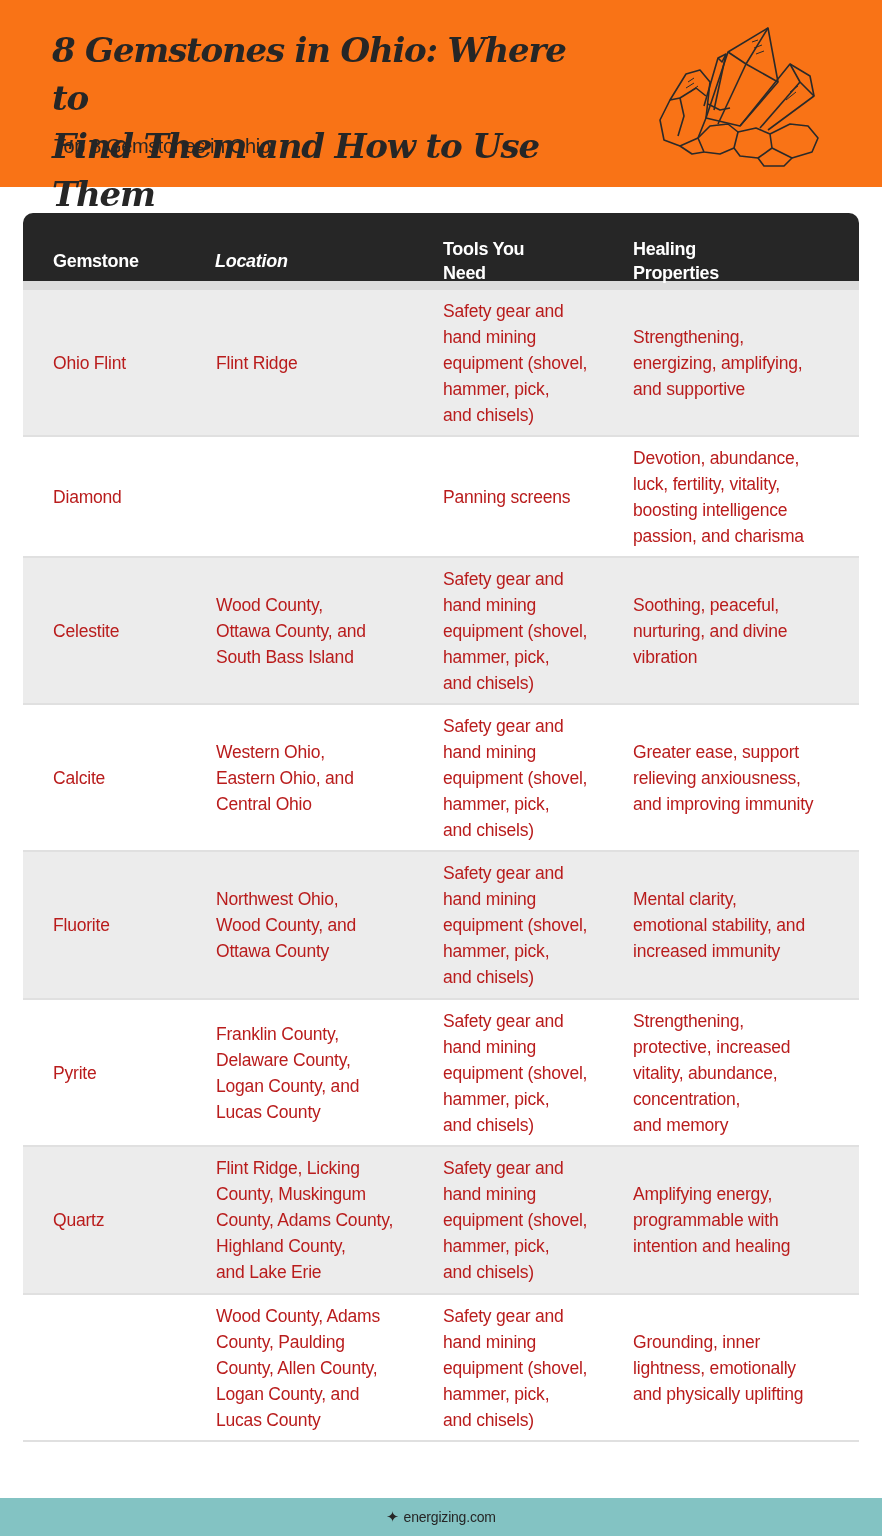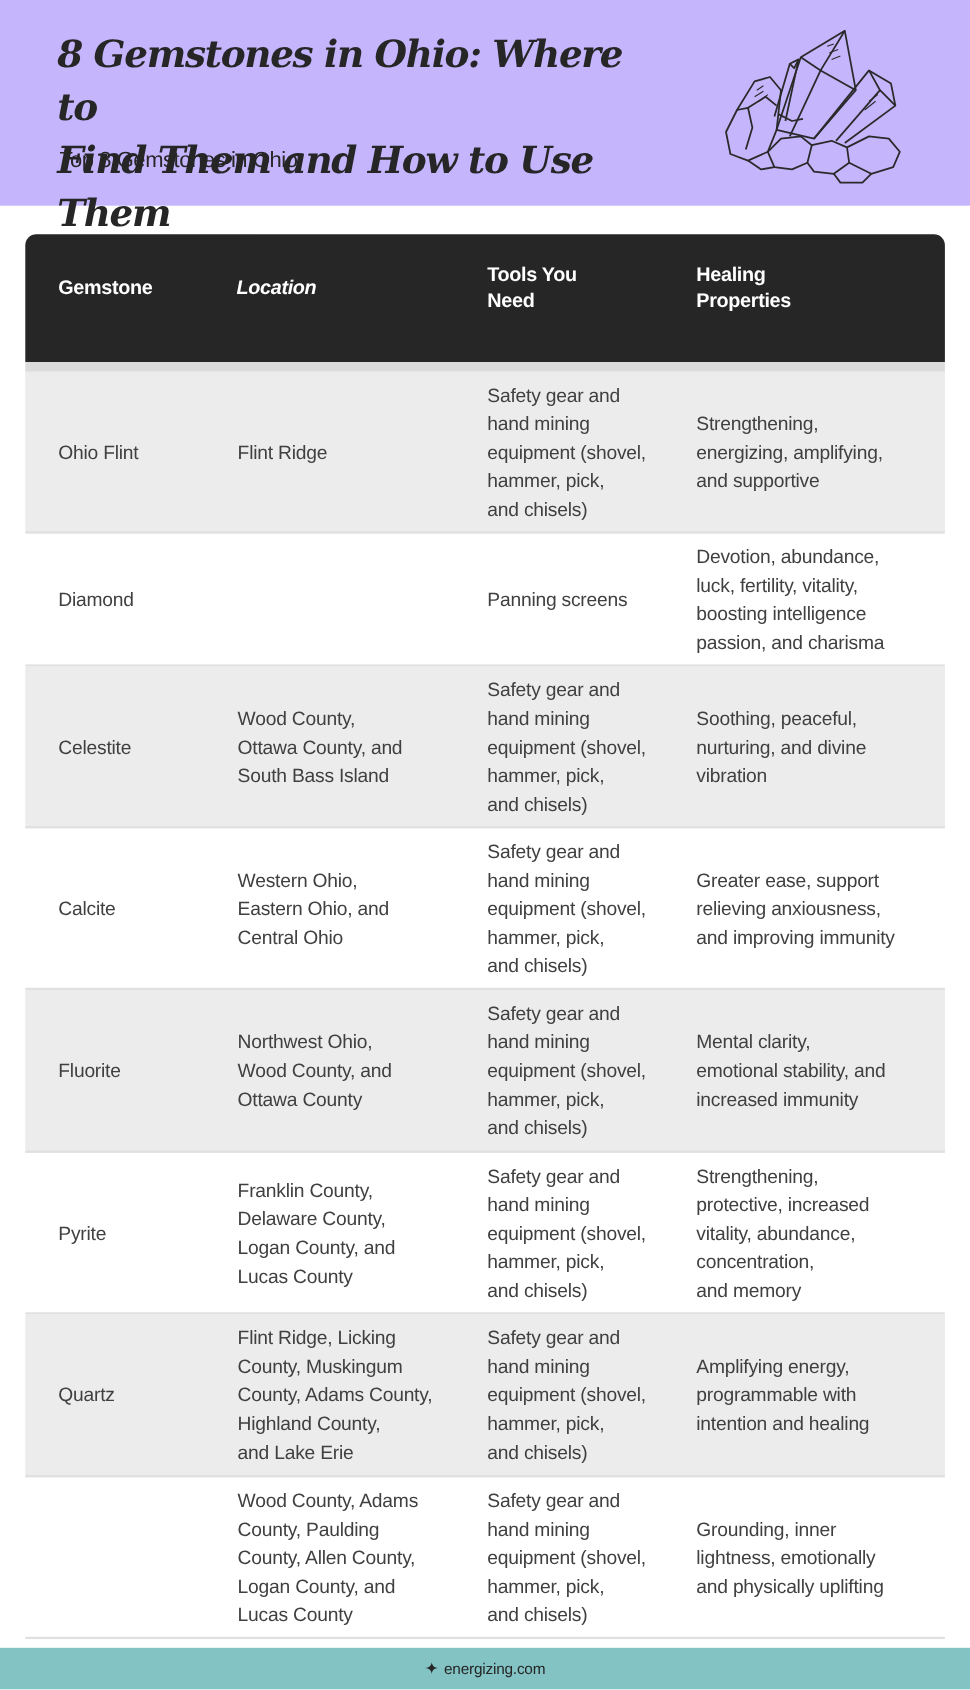--- a/index.html
+++ b/index.html
@@ -1,21 +1,21 @@
 <!DOCTYPE html>
 <html><head>
   <meta charset="utf-8">
   <style>
     * { box-sizing: border-box; margin: 0; padding: 0; }
     html, body { width: 882px; height: 1536px; background: #ffffff; overflow: hidden; }
     body { font-family: "Liberation Sans", "DejaVu Sans", sans-serif; color: #333333; position: relative; }
 
     .header {
       position: absolute; left: 0; top: 0; width: 882px; height: 187px;
-      background: #c4b5fd;
+      background: #f97316;
     }
     .title {
       position: absolute; left: 52px; top: 26px; width: 560px;
       font-family: "DejaVu Serif", "Liberation Serif", serif;
       font-style: italic; font-weight: bold;
       font-size: 34px; line-height: 48px; color: #262626;
       letter-spacing: -1.2px;
     }
     .subtitle {
       position: absolute; left: 54px; top: 133px;
@@ -23,39 +23,39 @@
       letter-spacing: -0.4px;
     }
     .crystal {
       position: absolute; left: 640px; top: 20px; width: 190px; height: 150px;
     }
 
     .table {
       position: absolute; left: 23px; top: 213px; width: 836px;
     }
     .thead {
-      height: 116px; background: #262626; border-radius: 10px 10px 0 0;
+      height: 68px; background: #262626; border-radius: 10px 10px 0 0;
       position: relative; color: #ffffff;
     }
     .th {
       position: absolute; top: 0; height: 96px;
       display: flex; align-items: center;
       font-size: 18px; line-height: 24px; font-weight: bold; color: #ffffff;
       letter-spacing: -0.3px;
     }
     .strip { height: 9px; background: #dcdcdc; }
 
     .row {
       position: relative; border-bottom: 2px solid #e0e0e0;
     }
     .row.shade { background: #ececec; }
     .cell {
       position: absolute; top: 0; bottom: 0;
       display: flex; align-items: center;
-      font-size: 17.5px; line-height: 26px; color: #404040;
+      font-size: 17.5px; line-height: 26px; color: #b91c1c;
       letter-spacing: -0.2px; white-space: pre-line;
     }
     .c1 { left: 30px; width: 150px; }
     .c2 { left: 193px; width: 215px; }
     .c3 { left: 420px; width: 185px; }
     .c4 { left: 610px; width: 215px; }
 
     .footer {
       position: absolute; left: 0; top: 1498px; width: 882px; height: 38px;
       background: #83c3c3; display: flex; align-items: center; justify-content: center;

